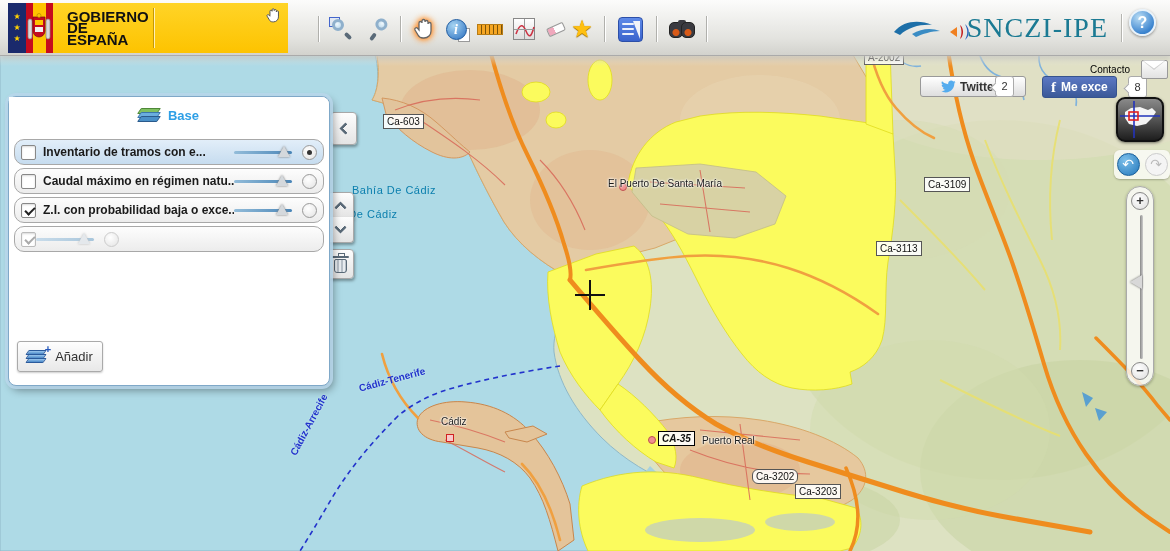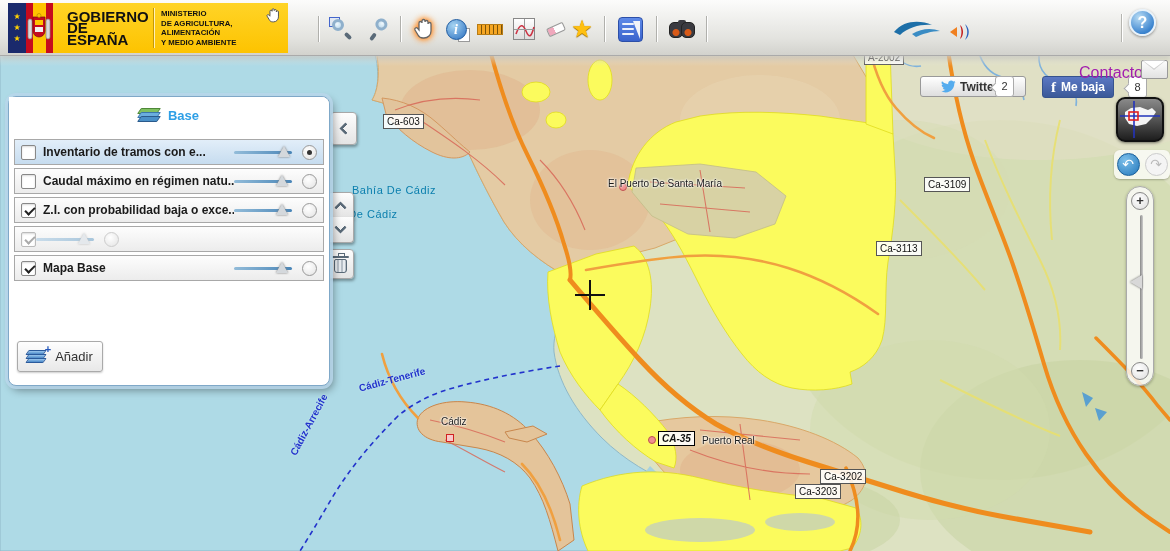--- a/index.html
+++ b/index.html
@@ -73,21 +73,21 @@
   .binoc::before{left:0}.binoc::after{right:0}
   .binoc i{position:absolute;left:9px;top:0;width:8px;height:8px;background:#3a3a40;border-radius:2px;}
   #app-title{position:absolute;right:62px;top:12px;font-family:"Liberation Serif",serif;font-size:28px;
              color:#1b7a93;letter-spacing:1px;}
   #title-divider{position:absolute;right:48px;top:14px;width:1px;height:28px;background:#b5b5b0;box-shadow:1px 0 0 #fff;}
   #help-btn{position:absolute;right:14px;top:9px;width:27px;height:27px;border-radius:50%;cursor:pointer;
              background:radial-gradient(circle at 35% 28%,#b8dcf4,#3e86d0 70%,#2a6cb4);border:2px solid #e8f2fa;
              box-shadow:0 1px 3px rgba(0,0,0,.4);color:#fff;font-weight:bold;font-size:16px;text-align:center;line-height:24px;}
   #wave-logo{position:absolute;right:228px;top:16px;}
   #mini-logo{position:absolute;right:198px;top:22px;width:24px;height:20px;}
-  #contact{position:absolute;right:27px;top:64px;z-index:21;font-size:16px;color:#a21caf;cursor:pointer;}
+  #contact{position:absolute;right:40px;top:64px;z-index:21;font-size:10px;color:#000000;cursor:pointer;}
   #mail-icon{position:absolute;right:2px;top:60px;z-index:21;width:27px;height:19px;background:linear-gradient(#fdfdfd,#e2e2e2);
              border:1px solid #999;border-radius:2px;cursor:pointer;}
   #mail-icon::before{content:"";position:absolute;left:1px;top:0;border-left:11.5px solid transparent;
              border-right:11.5px solid transparent;border-top:9px solid #cfcfcf;}
   #mail-icon::after{content:"";position:absolute;left:1px;top:-1px;border-left:11.5px solid transparent;
              border-right:11.5px solid transparent;border-top:9px solid #fff;transform:scaleY(.9);}
 
   
   #layer-panel{position:absolute;left:8px;top:96px;width:322px;height:290px;z-index:30;background:#fff;
       border:1px solid #7fa8c8;border-radius:8px;
@@ -103,21 +103,21 @@
   .layers-glyph i:nth-child(1){top:0;background:#7fc060;border:1px solid #4e8838;}
   .layers-glyph i:nth-child(2){top:4px;background:#6aaede;border:1px solid #3a76ac;}
   .layers-glyph i:nth-child(3){top:8px;background:#4a90c8;border:1px solid #2a5a8c;}
   .legend-glyph{width:16px;height:15px;background:#fff;border:1px solid #888;border-radius:2px;position:relative;}
   .legend-glyph::before{content:"";position:absolute;left:2px;top:2px;width:3px;height:3px;background:#4a78c0;
       box-shadow:0 4px 0 #4a78c0,0 8px 0 #4a78c0;}
   .legend-glyph::after{content:"";position:absolute;left:7px;top:3px;width:6px;height:1.5px;background:#555;
       box-shadow:0 4px 0 #555,0 8px 0 #555;}
 
   #layer-list{padding:5px 5px 0 5px;}
-  .layer-row{position:relative;height:26px;margin-bottom:3px;border:1px solid #a8a8a8;border-radius:0;
+  .layer-row{position:relative;height:26px;margin-bottom:3px;border:1px solid #a8a8a8;border-radius:10px;
       background:linear-gradient(#fdfdfd,#ececec);display:flex;align-items:center;padding:0 6px;}
   .layer-row.selected{background:linear-gradient(#e2eef9,#c6dcef);}
   .cbx{width:15px;height:15px;background:#fff;border:1px solid #888;border-radius:2px;position:relative;flex:0 0 auto;cursor:pointer;
       box-shadow:inset 0 1px 2px rgba(0,0,0,.15);}
   .cbx.checked::after{content:"";position:absolute;left:2.5px;top:3px;width:8px;height:4px;
       border-left:2.5px solid #222;border-bottom:2.5px solid #222;transform:rotate(-45deg);}
   .layer-row.disabled .cbx{border-color:#bbb;}
   .layer-row.disabled .cbx.checked::after{border-color:#aaa;}
   .layer-label{margin-left:7px;font-size:12px;font-weight:bold;color:#1a1a1a;white-space:nowrap;overflow:hidden;flex:1;}
   .layer-row.disabled .layer-label{color:#a8a8a8;}
@@ -315,21 +315,21 @@
   <div class="map-label city-label" style="left:441px;top:416px;">Cádiz</div>
   <div class="map-label city-label" style="left:702px;top:435px;">Puerto Real</div>
   <div class="map-label route-label" style="left:358px;top:374px;transform:rotate(-15deg);">Cádiz-Tenerife</div>
   <div class="map-label route-label" style="left:288px;top:452px;transform:rotate(-62deg);transform-origin:left top;">Cádiz-Arrecife</div>
 
   <div class="shield" style="left:383px;top:114px;">Ca-603</div>
   <div class="shield" style="left:864px;top:50px;">A-2002</div>
   <div class="shield" style="left:924px;top:177px;">Ca-3109</div>
   <div class="shield" style="left:876px;top:241px;">Ca-3113</div>
   <div class="shield major" style="left:658px;top:431px;font-style:italic;">CA-35</div>
-  <div class="shield" style="left:820px;top:469px;">Ca-3202</div>
+  <div class="shield" style="left:752px;top:469px;border-radius:6px;">Ca-3202</div>
   <div class="shield" style="left:795px;top:484px;">Ca-3203</div>
 
   <div id="header">
     <div id="gov-logo">
       <div id="flag-navy">
           <span>★</span>
           <span>★</span>
           <span>★</span>
         </div>
       <div class="flag-red"></div>
@@ -341,23 +341,20 @@
           <rect x="8" y="7" width="8" height="5" fill="#ffc400"></rect>
           <rect x="8" y="14" width="8" height="5" fill="#f0f0f0"></rect>
           <circle cx="12" cy="2.5" r="2" fill="#ffc400" stroke="#a88000" stroke-width=".6"></circle>
         </svg>
       </div>
       <div class="flag-red"></div>
       <div id="banner">
         <div id="gobierno-text">GOBIERNO
 DE ESPAÑA</div>
         <div id="banner-divider"></div>
-        <div id="ministerio-text">MINISTERIO
-DE AGRICULTURA, ALIMENTACIÓN
-Y MEDIO AMBIENTE</div>
         <svg id="banner-hand" viewBox="0 0 24 24">
           <path d="M7 12 V6 a1.5 1.5 0 0 1 3 0 V4 a1.5 1.5 0 0 1 3 0 V5 a1.5 1.5 0 0 1 3 0 V7 a1.5 1.5 0 0 1 3 0 V14 c0 4-3 7-7 7 h-1 c-2.5 0-4-1-5-3 l-3-5 c-1-1.7 1.5-3.2 2.6-1.6 L7 13 Z" fill="#fff" stroke="#555" stroke-width="1.4"></path>
         </svg>
       </div>
     </div>
 
     <div class="tsep" style="left:318px"></div>
     <div class="tbtn" style="left:326px">
       <span class="mag">
           <span class="selrect"></span>
@@ -415,20 +412,21 @@
 
   <svg id="wave-logo" width="50" height="26" viewBox="0 0 50 26" style="z-index:21;">
     <path d="M2,16 C12,4 28,4 40,9 C30,8 16,11 8,19 Z" fill="#1d6fa8"></path>
     <path d="M20,18 C30,12 40,12 48,15 C40,15 30,18 24,21 Z" fill="#3a8cc4"></path>
   </svg>
   <svg id="mini-logo" viewBox="0 0 24 20" style="z-index:21;">
     <path d="M2,10 L9,5 L9,15 Z" fill="#f08020"></path>
     <path d="M12,3 C16,6 16,14 12,17 C14,12 14,8 12,3 Z" fill="#c41a1a"></path>
     <path d="M17,2 C22,6 22,14 17,18 C20,12 20,8 17,2 Z" fill="#2a62c0"></path>
   </svg>
+  <div id="app-title" style="z-index:21;">SNCZI-IPE</div>
   <div id="title-divider" style="z-index:21;"></div>
   <div id="help-btn" style="z-index:21;">?</div>
   <div id="contact">Contacto</div>
   <div id="mail-icon"></div>
 
   <div id="layer-panel">
     <div id="tabbar">
       <div class="tab active">
         <span class="layers-glyph">
             <i></i>
@@ -463,28 +461,20 @@
           </span>
         <span class="rdo"></span>
       </div>
       <div class="layer-row disabled">
         <span class="cbx checked"></span>
         <span class="opacity-slider">
             <span class="thumb"></span>
           </span>
         <span class="rdo"></span>
       </div>
-      <div class="layer-row">
-        <span class="cbx checked"></span>
-        <span class="layer-label">Mapa Base</span>
-        <span class="opacity-slider">
-            <span class="thumb"></span>
-          </span>
-        <span class="rdo"></span>
-      </div>
     </div>
     <div id="add-btn">
       <span class="addlayers">
           <i></i>
           <i></i>
           <i></i>
           <b>+</b>
         </span>
       <span>Añadir</span>
     </div>
@@ -505,21 +495,21 @@
 
   <div id="tweet-btn">
     <svg width="15" height="13" viewBox="0 0 16 13">
       <path d="M15.5 1.7c-.6.3-1.2.4-1.8.5.7-.4 1.2-1 1.4-1.8-.6.4-1.3.6-2 .8A3.2 3.2 0 0 0 7.6 3.4c0 .2 0 .5.1.7A9 9 0 0 1 1.1.8 3.2 3.2 0 0 0 2.1 5C1.6 5 1.1 4.9.7 4.6v.1c0 1.5 1.1 2.8 2.6 3.1-.3.1-.6.1-.9.1l-.6-.1c.4 1.3 1.6 2.2 3 2.2A6.5 6.5 0 0 1 0 11.4 9.2 9.2 0 0 0 5 12.8c6 0 9.2-5 9.2-9.2v-.4c.6-.5 1.2-1 1.6-1.7z" fill="#55acee"></path>
     </svg>
     <span>Twittear</span>
   </div>
   <div id="tweet-count">2</div>
   <div id="fb-btn">
     <span class="fb-f">f</span>
-    <span>Me baja</span>
+    <span>Me exce</span>
   </div>
   <div id="fb-count">8</div>
 
   <div id="overview-btn">
     <svg width="44" height="41" viewBox="0 0 44 41">
       <path d="M7,13 L13,9 L22,8 L30,11 L34,9 L38,13 L34,19 L28,25 L19,27 L11,25 L7,19 Z" fill="#f4f4f4"></path>
       <line x1="16" y1="2" x2="16" y2="39" stroke="#2233bb" stroke-width="1.6"></line>
       <line x1="2" y1="17" x2="42" y2="17" stroke="#2233bb" stroke-width="1.6"></line>
       <rect x="11" y="13" width="9" height="8" fill="none" stroke="#e02020" stroke-width="1.6"></rect>
     </svg>

